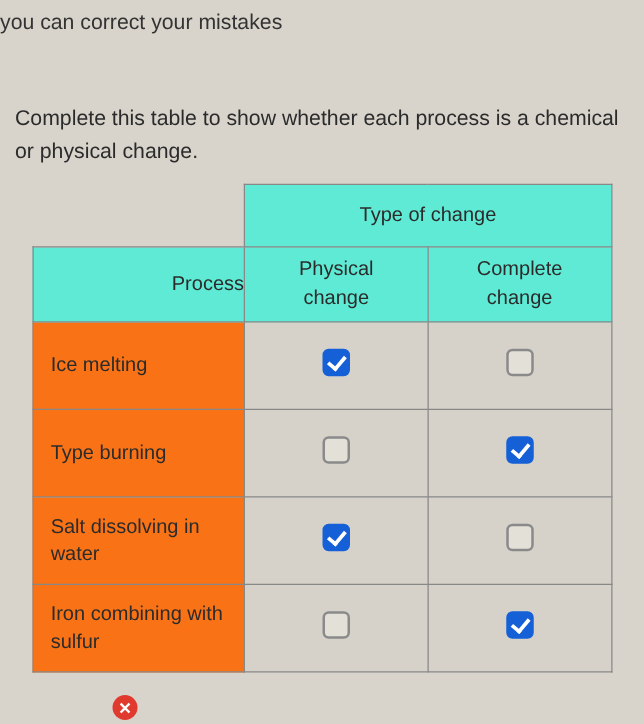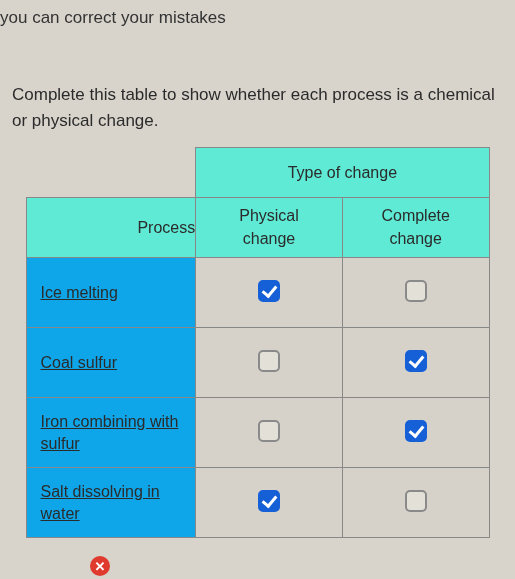--- a/index.html
+++ b/index.html
@@ -47,24 +47,23 @@
       width: 170px;
     }
     .th-col {
       width: 147px;
       line-height: 1.4;
     }
     .row-label {
       text-align: left;
       padding: 0 14px;
       font-size: 16px;
-      background: #0ea5e9;
+      background: #f97316;
       height: 70px;
       line-height: 1.35;
-      text-decoration: underline;
     }
     .cell {
       background: #d6d2ca;
     }
     .cb {
       display: inline-block;
       width: 22px;
       height: 22px;
       border-radius: 5px;
       border: 2px solid #8a8a8a;
@@ -134,32 +133,32 @@
       <span>Complete</span><br><span>change</span>
     </th>
   </tr>
 
   <tr>
     <td class="row-label">Ice melting</td>
     <td class="cell"><span class="cb checked"></span></td>
     <td class="cell"><span class="cb"></span></td>
   </tr>
   <tr>
-    <td class="row-label">Coal sulfur</td>
-    <td class="cell"><span class="cb"></span></td>
-    <td class="cell"><span class="cb checked"></span></td>
-  </tr>
-  <tr>
-    <td class="row-label">Iron combining with sulfur</td>
+    <td class="row-label">Type burning</td>
     <td class="cell"><span class="cb"></span></td>
     <td class="cell"><span class="cb checked"></span></td>
   </tr>
   <tr>
     <td class="row-label">Salt dissolving in water</td>
     <td class="cell"><span class="cb checked"></span></td>
     <td class="cell"><span class="cb"></span></td>
+  </tr>
+  <tr>
+    <td class="row-label">Iron combining with sulfur</td>
+    <td class="cell"><span class="cb"></span></td>
+    <td class="cell"><span class="cb checked"></span></td>
   </tr>
 </tbody>
   </table>
 
 <div class="feedback">
   <span class="badge">✕</span>
 </div>
 
 </body></html>

